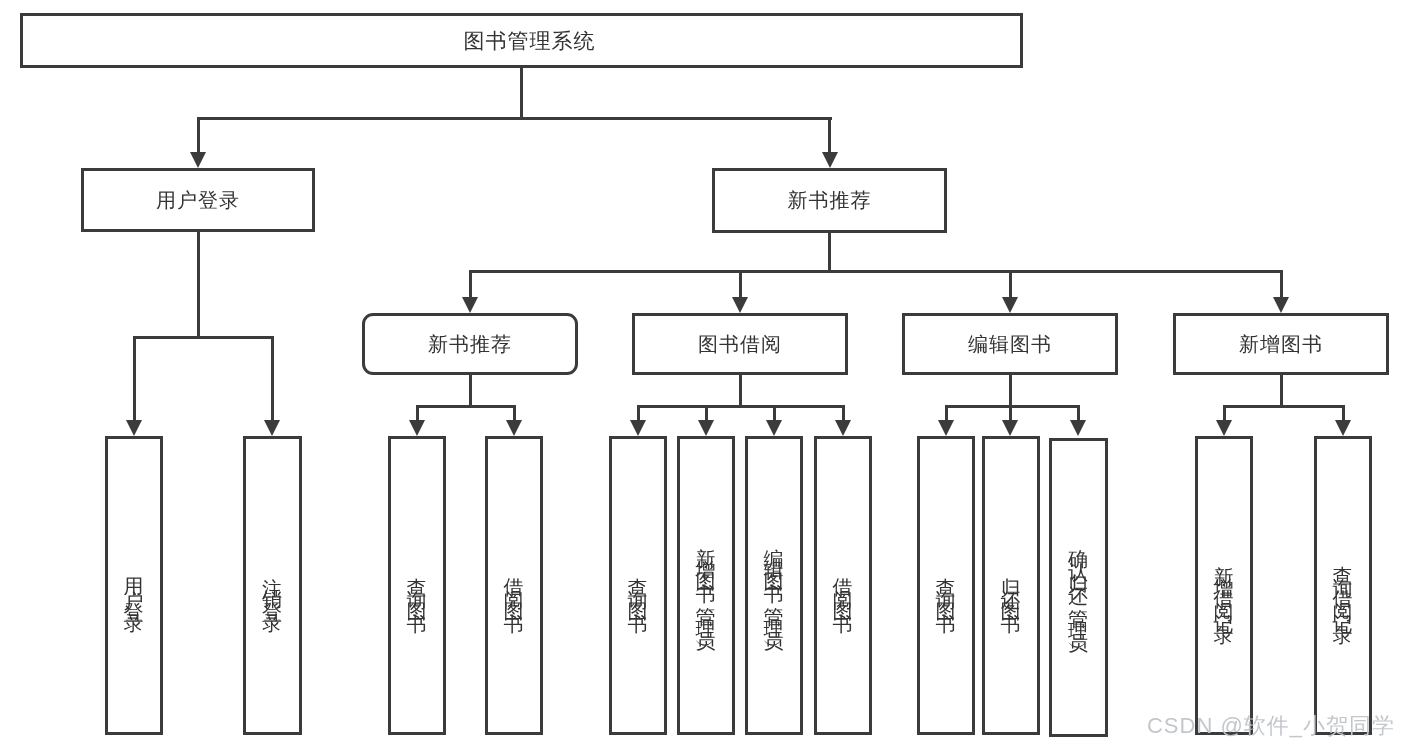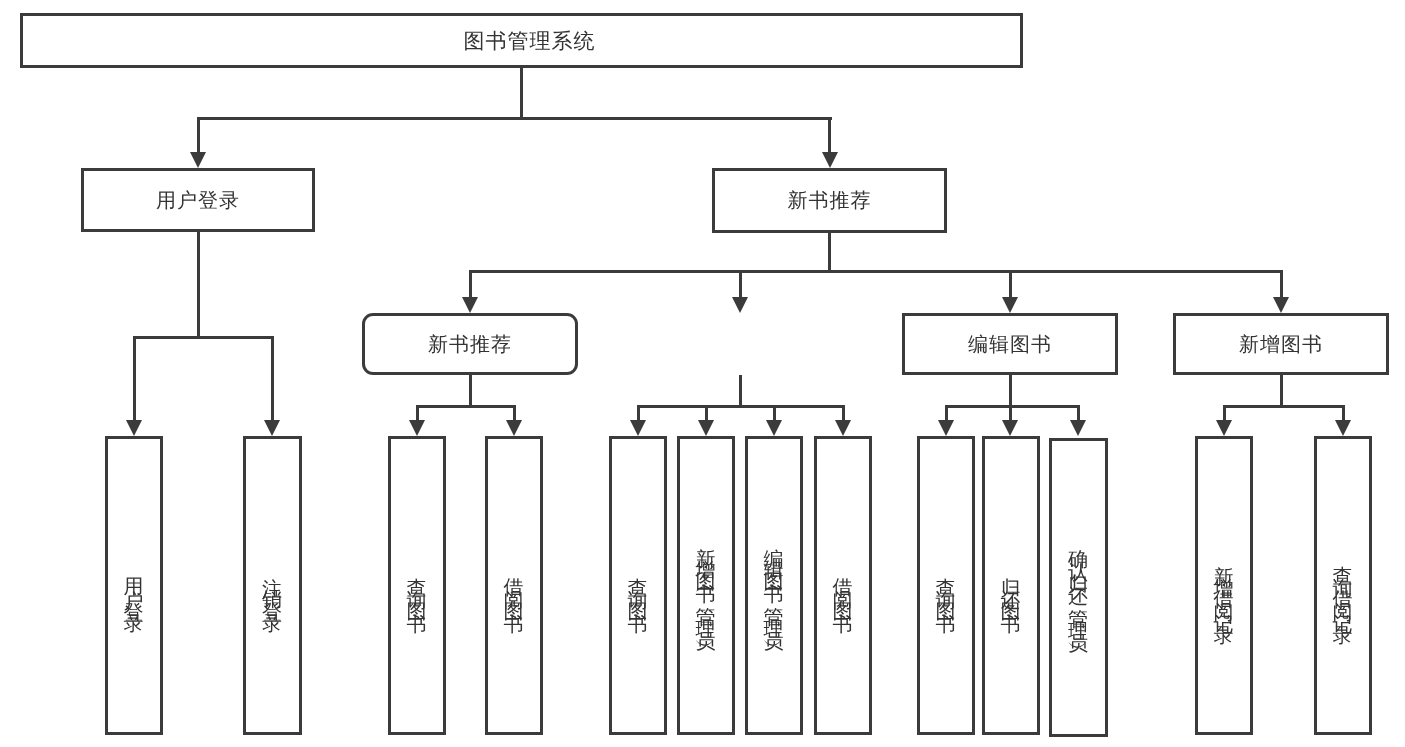--- a/index.html
+++ b/index.html
@@ -105,20 +105,23 @@
   <div class="vl" style="left:739px;top:270px;height:28px;"></div>
   <div class="arrow" style="left:732px;top:297px;"></div>
   <div class="vl" style="left:1009px;top:270px;height:28px;"></div>
   <div class="arrow" style="left:1002px;top:297px;"></div>
   <div class="vl" style="left:1280px;top:270px;height:28px;"></div>
   <div class="arrow" style="left:1273px;top:297px;"></div>
 
   <div class="node" style="left:362px;top:313px;width:216px;height:62px;border-radius:11px;">
     <span class="hlabel">新书推荐</span>
   </div>
+  <div class="node" style="left:632px;top:313px;width:216px;height:62px;">
+    <span class="hlabel">图书借阅</span>
+  </div>
   <div class="node" style="left:902px;top:313px;width:216px;height:62px;">
     <span class="hlabel">编辑图书</span>
   </div>
   <div class="node" style="left:1173px;top:313px;width:216px;height:62px;">
     <span class="hlabel">新增图书</span>
   </div>
 
   <div class="vl" style="left:469px;top:375px;height:32px;"></div>
   <div class="hl" style="left:416px;top:405px;width:100px;"></div>
   <div class="vl" style="left:416px;top:405px;height:17px;"></div>
@@ -190,14 +193,15 @@
     <span class="vlabel">确认归还（管理员）</span>
   </div>
 
   <div class="vnode" style="left:1195px;top:436px;width:58px;height:299px;">
     <span class="vlabel">新增借阅记录</span>
   </div>
   <div class="vnode" style="left:1314px;top:436px;width:58px;height:299px;">
     <span class="vlabel">查询借阅记录</span>
   </div>
 
+  <div class="watermark">CSDN @软件_小贺同学</div>
 
 </div>
 
 </body></html>

